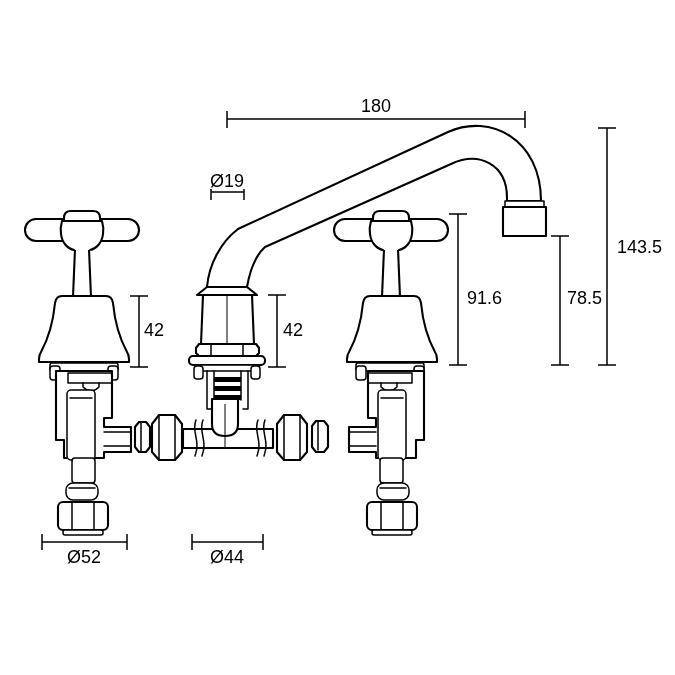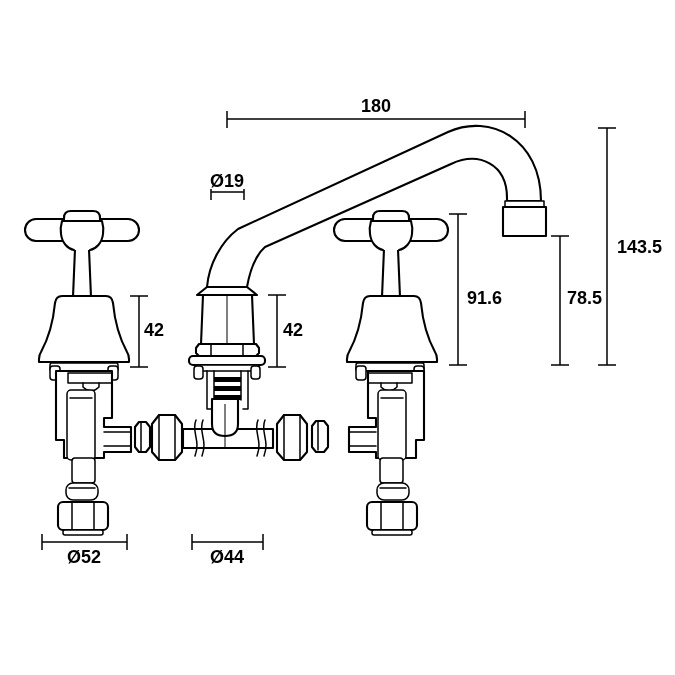--- a/index.html
+++ b/index.html
@@ -1,16 +1,16 @@
 <!DOCTYPE html>
 <html><head>
 <meta charset="utf-8">
 <style>
   html,body{margin:0;padding:0;background:#ffffff;}
-  #stage{position:relative;width:666px;height:675px;background:#ffffff;overflow:hidden;font-weight:bold;}
+  #stage{position:relative;width:666px;height:675px;background:#ffffff;overflow:hidden;}
   svg{position:absolute;inset:0;}
   .outline{fill:#ffffff;stroke:#000000;stroke-width:2.1;stroke-linejoin:round;stroke-linecap:round;}
   .openline{fill:none;stroke:#000000;stroke-width:2.1;stroke-linejoin:round;stroke-linecap:round;}
   .fillw{fill:#ffffff;stroke:none;}
   .detail{fill:none;stroke:#000000;stroke-width:1.5;stroke-linejoin:round;stroke-linecap:round;}
   .detailw{fill:#ffffff;stroke:#000000;stroke-width:1.5;stroke-linejoin:round;}
   .thin{fill:none;stroke:#000000;stroke-width:1;}
   .black{fill:#000000;stroke:none;}
   .dim{fill:none;stroke:#000000;stroke-width:1.5;stroke-linecap:butt;}
   text.dimlabel{font-family:"Liberation Sans","DejaVu Sans",sans-serif;font-size:18px;fill:#000000;}

